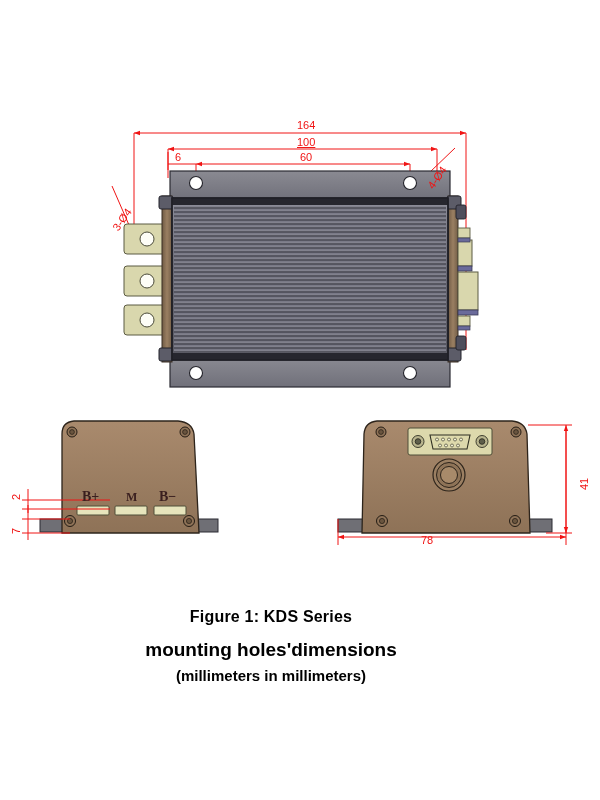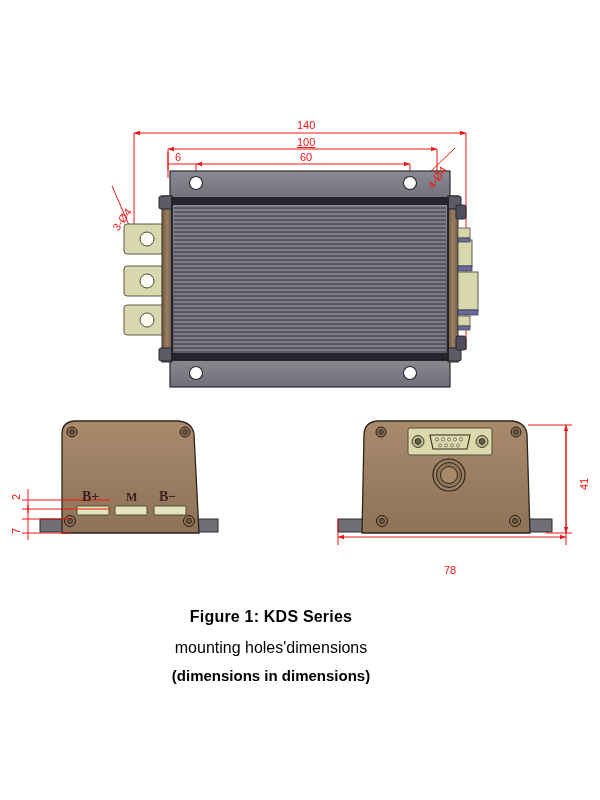--- a/index.html
+++ b/index.html
@@ -7,21 +7,21 @@
     width:600px;height:800px;background:#ffffff;
     font-family:"Liberation Sans",sans-serif;
     position:relative;overflow:hidden;
   }
   #sheet{position:absolute;left:0;top:0;width:600px;height:800px;}
   .cap{
     position:absolute;left:0;width:542px;text-align:center;
     color:#000;font-family:"Liberation Sans",sans-serif;
   }
   .cap.l1{top:608px;font-size:16px;font-weight:bold;letter-spacing:.2px;}
-  .cap.l2{top:639px;font-size:16px;font-weight:normal;}
+  .cap.l2{top:639px;font-size:19px;font-weight:bold;}
   .cap.l3{top:667px;font-size:15px;font-weight:bold;}
   .dimtxt{
     position:absolute;color:#f01414;font-size:11px;
     font-family:"Liberation Sans",sans-serif;white-space:nowrap;
   }
   .dimtxt.rot90{transform-origin:0 0;transform:rotate(-90deg);}
   .dimtxt.rot45{transform-origin:0 0;transform:rotate(-55deg);}
 </style>
 </head>
 <body>
@@ -250,33 +250,33 @@
     <g stroke="#f01414" stroke-width="1" fill="none">
       <line x1="566" y1="425" x2="566" y2="533"></line>
       <line x1="528" y1="425" x2="572" y2="425"></line>
       <line x1="546" y1="533" x2="572" y2="533"></line>
       <path d="M566 425 l-2.2 6 h4.4 z" fill="#f01414" stroke="none"></path>
       <path d="M566 533 l-2.2 -6 h4.4 z" fill="#f01414" stroke="none"></path>
     </g>
   </g>
 </svg>
 
-<div class="dimtxt" style="left:297px;top:119px;">140</div>
+<div class="dimtxt" style="left:297px;top:119px;">164</div>
 <div class="dimtxt" style="left:297px;top:136px;text-decoration:underline;">100</div>
 <div class="dimtxt" style="left:300px;top:151px;">60</div>
 <div class="dimtxt" style="left:175px;top:151px;">6</div>
 
 <div class="dimtxt rot45" style="left:110px;top:226px;">3-Ø4</div>
 <div class="dimtxt rot45" style="left:425px;top:184px;">4-Ø4</div>
 
 <div class="dimtxt rot90" style="left:10px;top:500px;">2</div>
 <div class="dimtxt rot90" style="left:10px;top:534px;">7</div>
 
-<div class="dimtxt" style="left:444px;top:534px;margin-top:30px;">78</div>
+<div class="dimtxt" style="left:421px;top:534px;">78</div>
 <div class="dimtxt rot90" style="left:578px;top:490px;">41</div>
 
 <div style="position:absolute;left:82px;top:489px;font-family:'Liberation Serif',serif;font-size:14px;font-weight:bold;color:#3a1f1f;">B+</div>
 <div style="position:absolute;left:126px;top:490px;font-family:'Liberation Serif',serif;font-size:12px;font-weight:bold;color:#3a1f1f;">M</div>
 <div style="position:absolute;left:159px;top:489px;font-family:'Liberation Serif',serif;font-size:14px;font-weight:bold;color:#3a1f1f;">B−</div>
 
 <div class="cap l1">Figure 1: KDS Series</div>
 <div class="cap l2">mounting holes'dimensions</div>
-<div class="cap l3">(dimensions in dimensions)</div>
+<div class="cap l3">(millimeters in millimeters)</div>
 
 </body></html>

